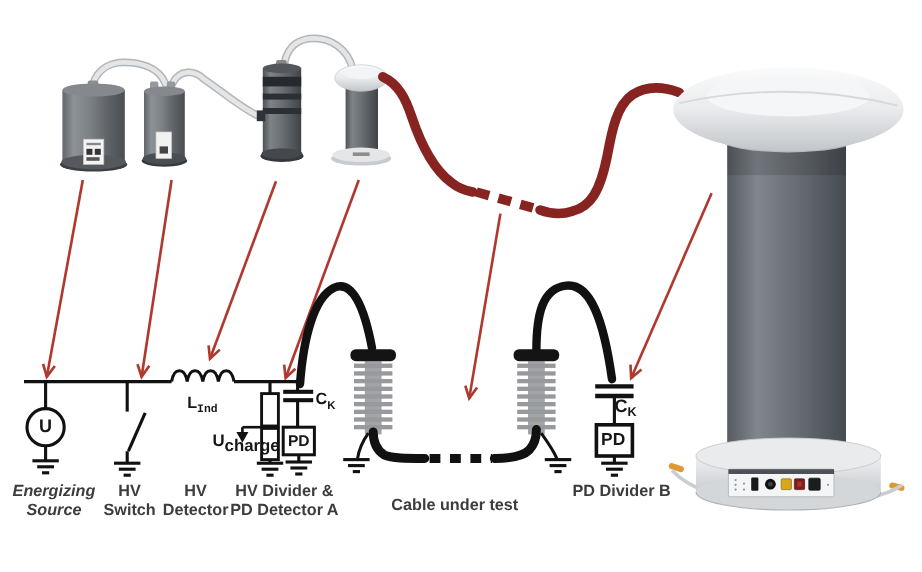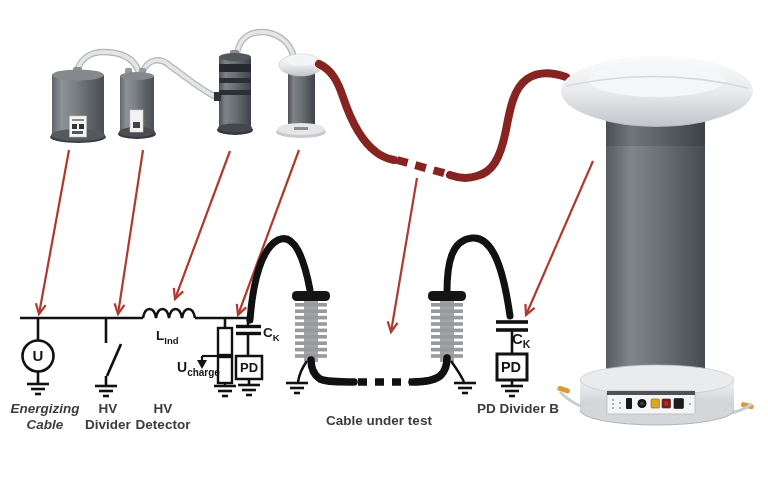--- a/index.html
+++ b/index.html
@@ -5,23 +5,23 @@
   html,body{margin:0;padding:0;background:#fff;}
   .canvas{position:relative;width:768px;height:477px;background:#fff;overflow:hidden;
           font-family:"Liberation Sans",sans-serif;}
   .canvas svg{position:absolute;left:0;top:0;}
   .lbl{position:absolute;transform:translateX(-50%);text-align:center;
        font-weight:700;font-size:13.5px;line-height:16px;color:#3c3c3c;white-space:nowrap;}
   .sym{position:absolute;color:#161616;font-weight:700;white-space:nowrap;}
   .sym sub{font-weight:700;}
   .u-src{left:38px;top:347px;transform:translateX(-50%);font-size:15px;}
   .l-ind{left:156px;top:328px;font-size:13.5px;}
-  .l-ind sub{font-size:9.5px;}
+  .l-ind sub{font-size:9.5px;font-family:Liberation Mono, monospace;}
   .u-chg{left:177px;top:359px;font-size:14px;}
-  .u-chg sub{font-size:10px;}
+  .u-chg sub{font-size:14px;}
   .ck-a{left:263px;top:325px;font-size:13.5px;}
   .ck-a sub{font-size:9.5px;}
   .ck-b{left:512px;top:330px;font-size:15px;}
   .ck-b sub{font-size:10.5px;}
   .pd-a{left:249px;top:360px;transform:translateX(-50%);font-size:13px;font-weight:600;}
   .pd-b{left:511px;top:359px;transform:translateX(-50%);font-size:14.5px;font-weight:600;}
 </style>
 </head>
 <body>
 
@@ -277,26 +277,30 @@
 
 <div class="sym ck-a"><span>C</span><sub>K</sub></div>
 
 <div class="sym ck-b"><span>C</span><sub>K</sub></div>
 
 <div class="sym pd-a">PD</div>
 <div class="sym pd-b">PD</div>
 
 <div class="lbl" style="left:45px;top:401px;font-style:italic;">
   <div>Energizing</div>
-  <div>Cable</div>
+  <div>Source</div>
 </div>
 <div class="lbl" style="left:108px;top:401px;">
   <div>HV</div>
-  <div>Divider</div>
+  <div>Switch</div>
 </div>
 <div class="lbl" style="left:163px;top:401px;">
   <div>HV</div>
   <div>Detector</div>
 </div>
+<div class="lbl" style="left:237px;top:401px;">
+  <div>HV Divider &amp;</div>
+  <div>PD Detector A</div>
+</div>
 <div class="lbl" style="left:379px;top:413px;">Cable under test</div>
 <div class="lbl" style="left:518px;top:401px;">PD Divider B</div>
 
 </div>
 
 </body></html>

